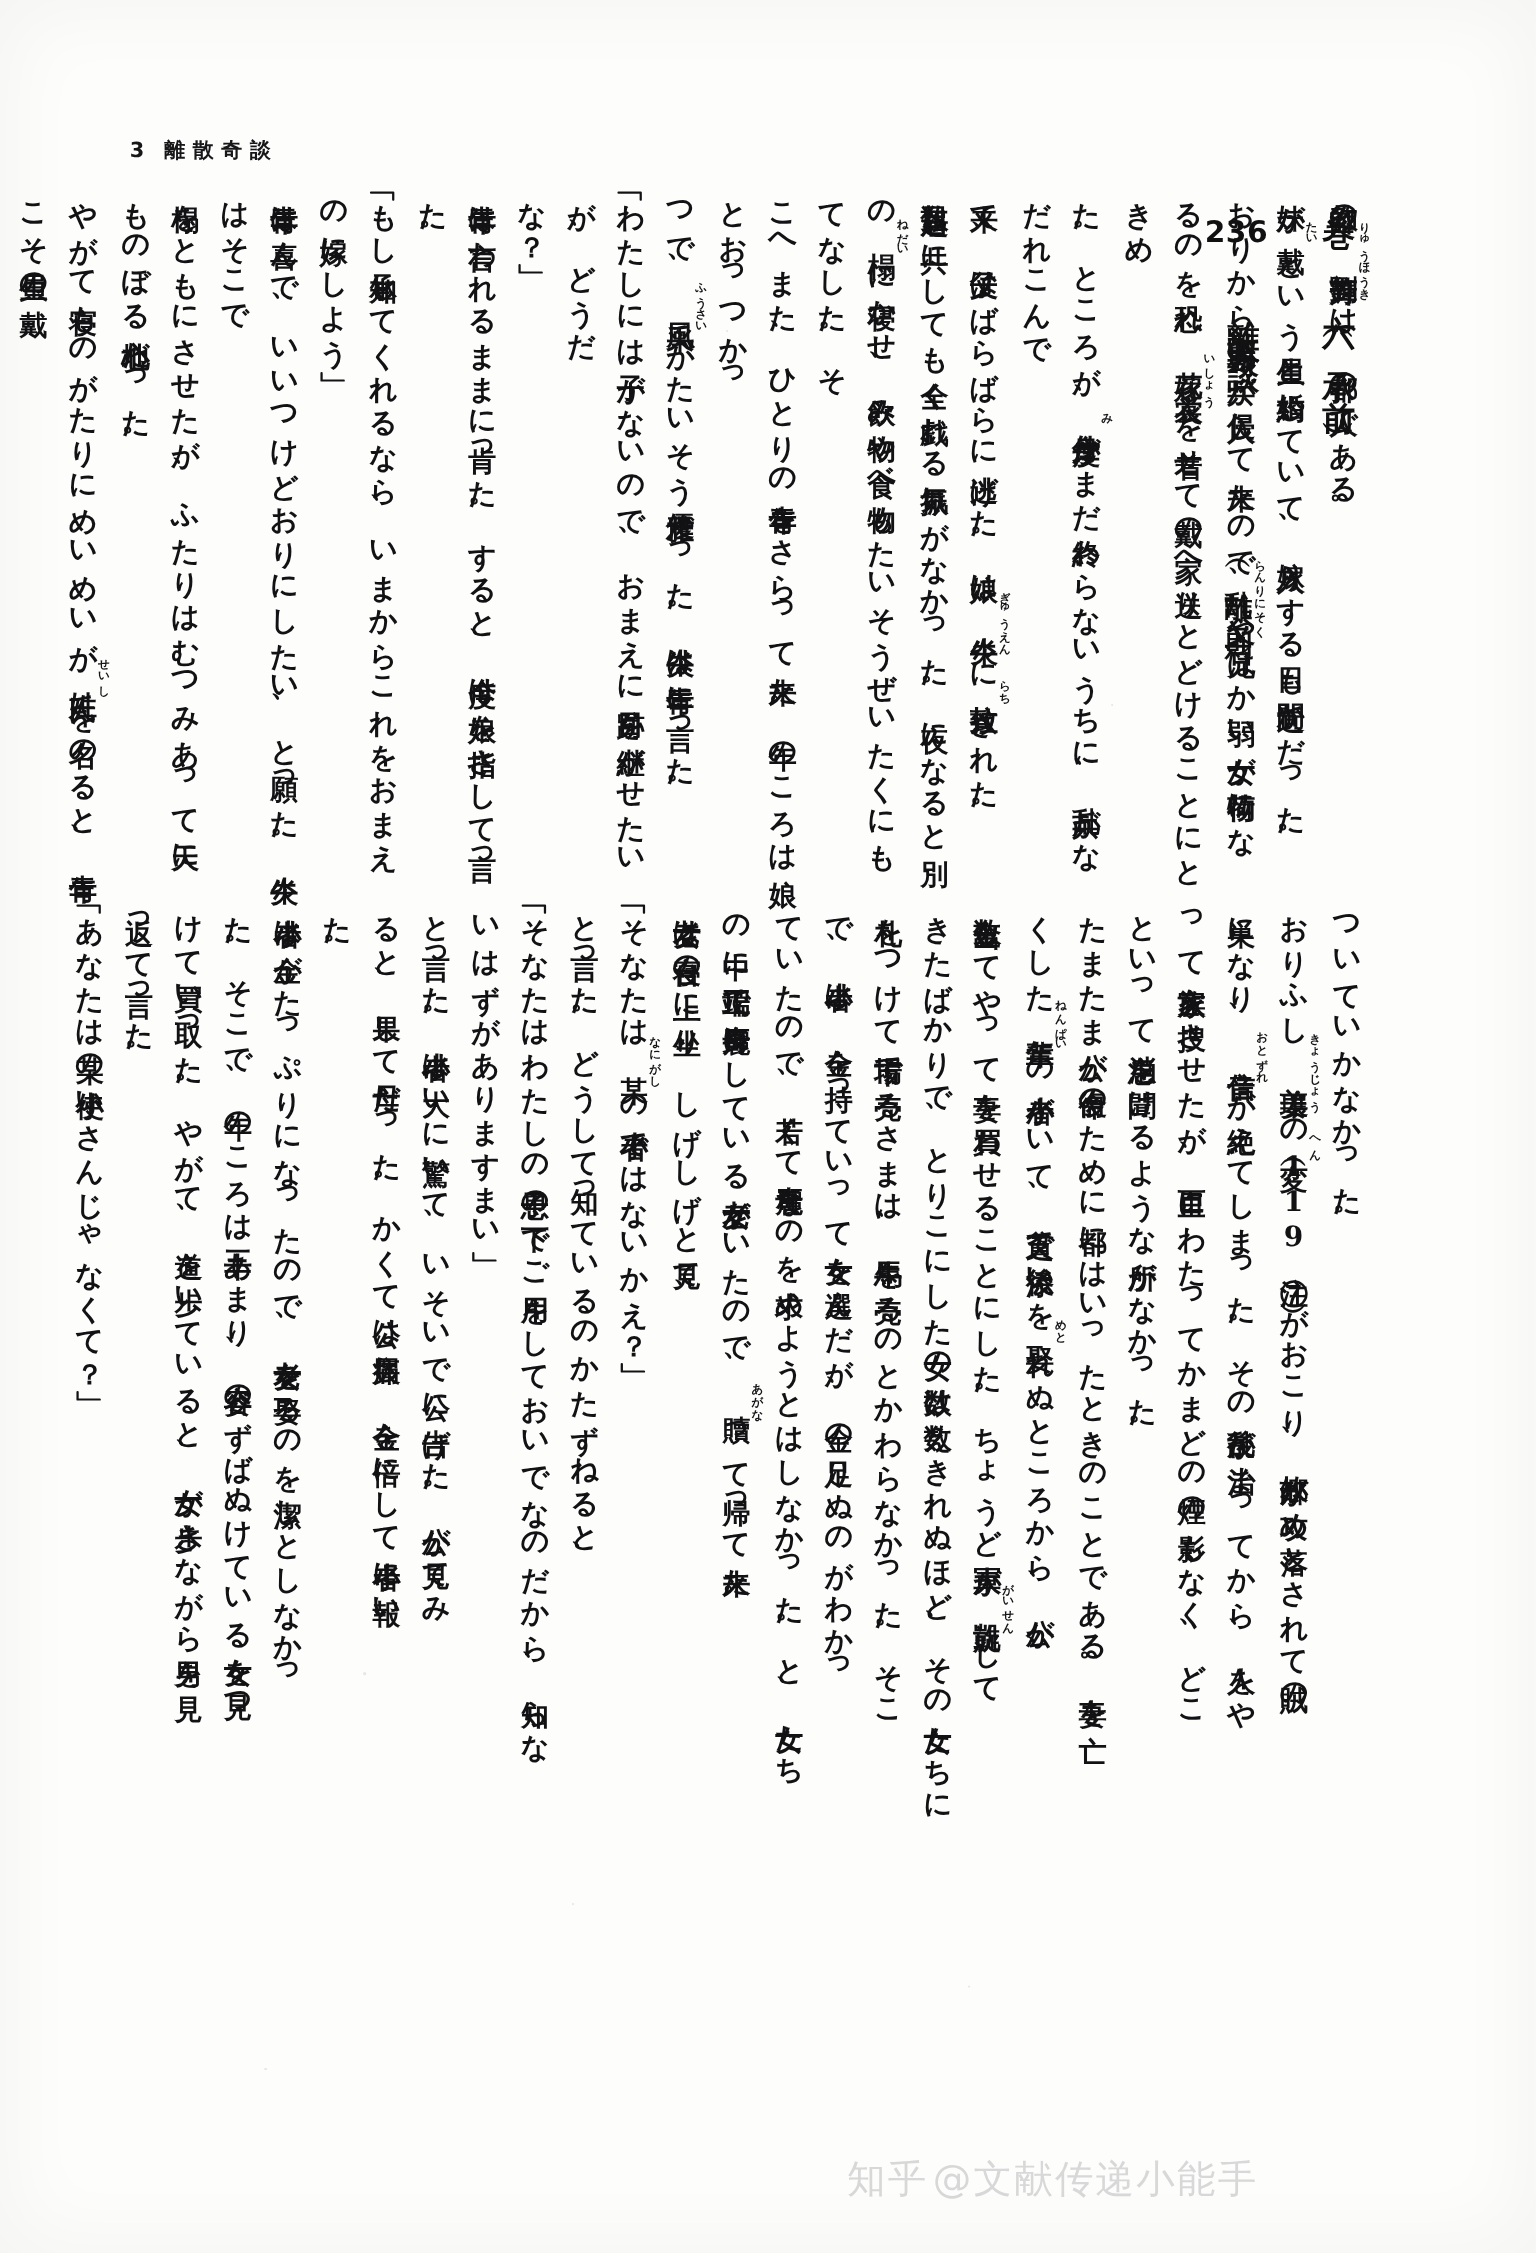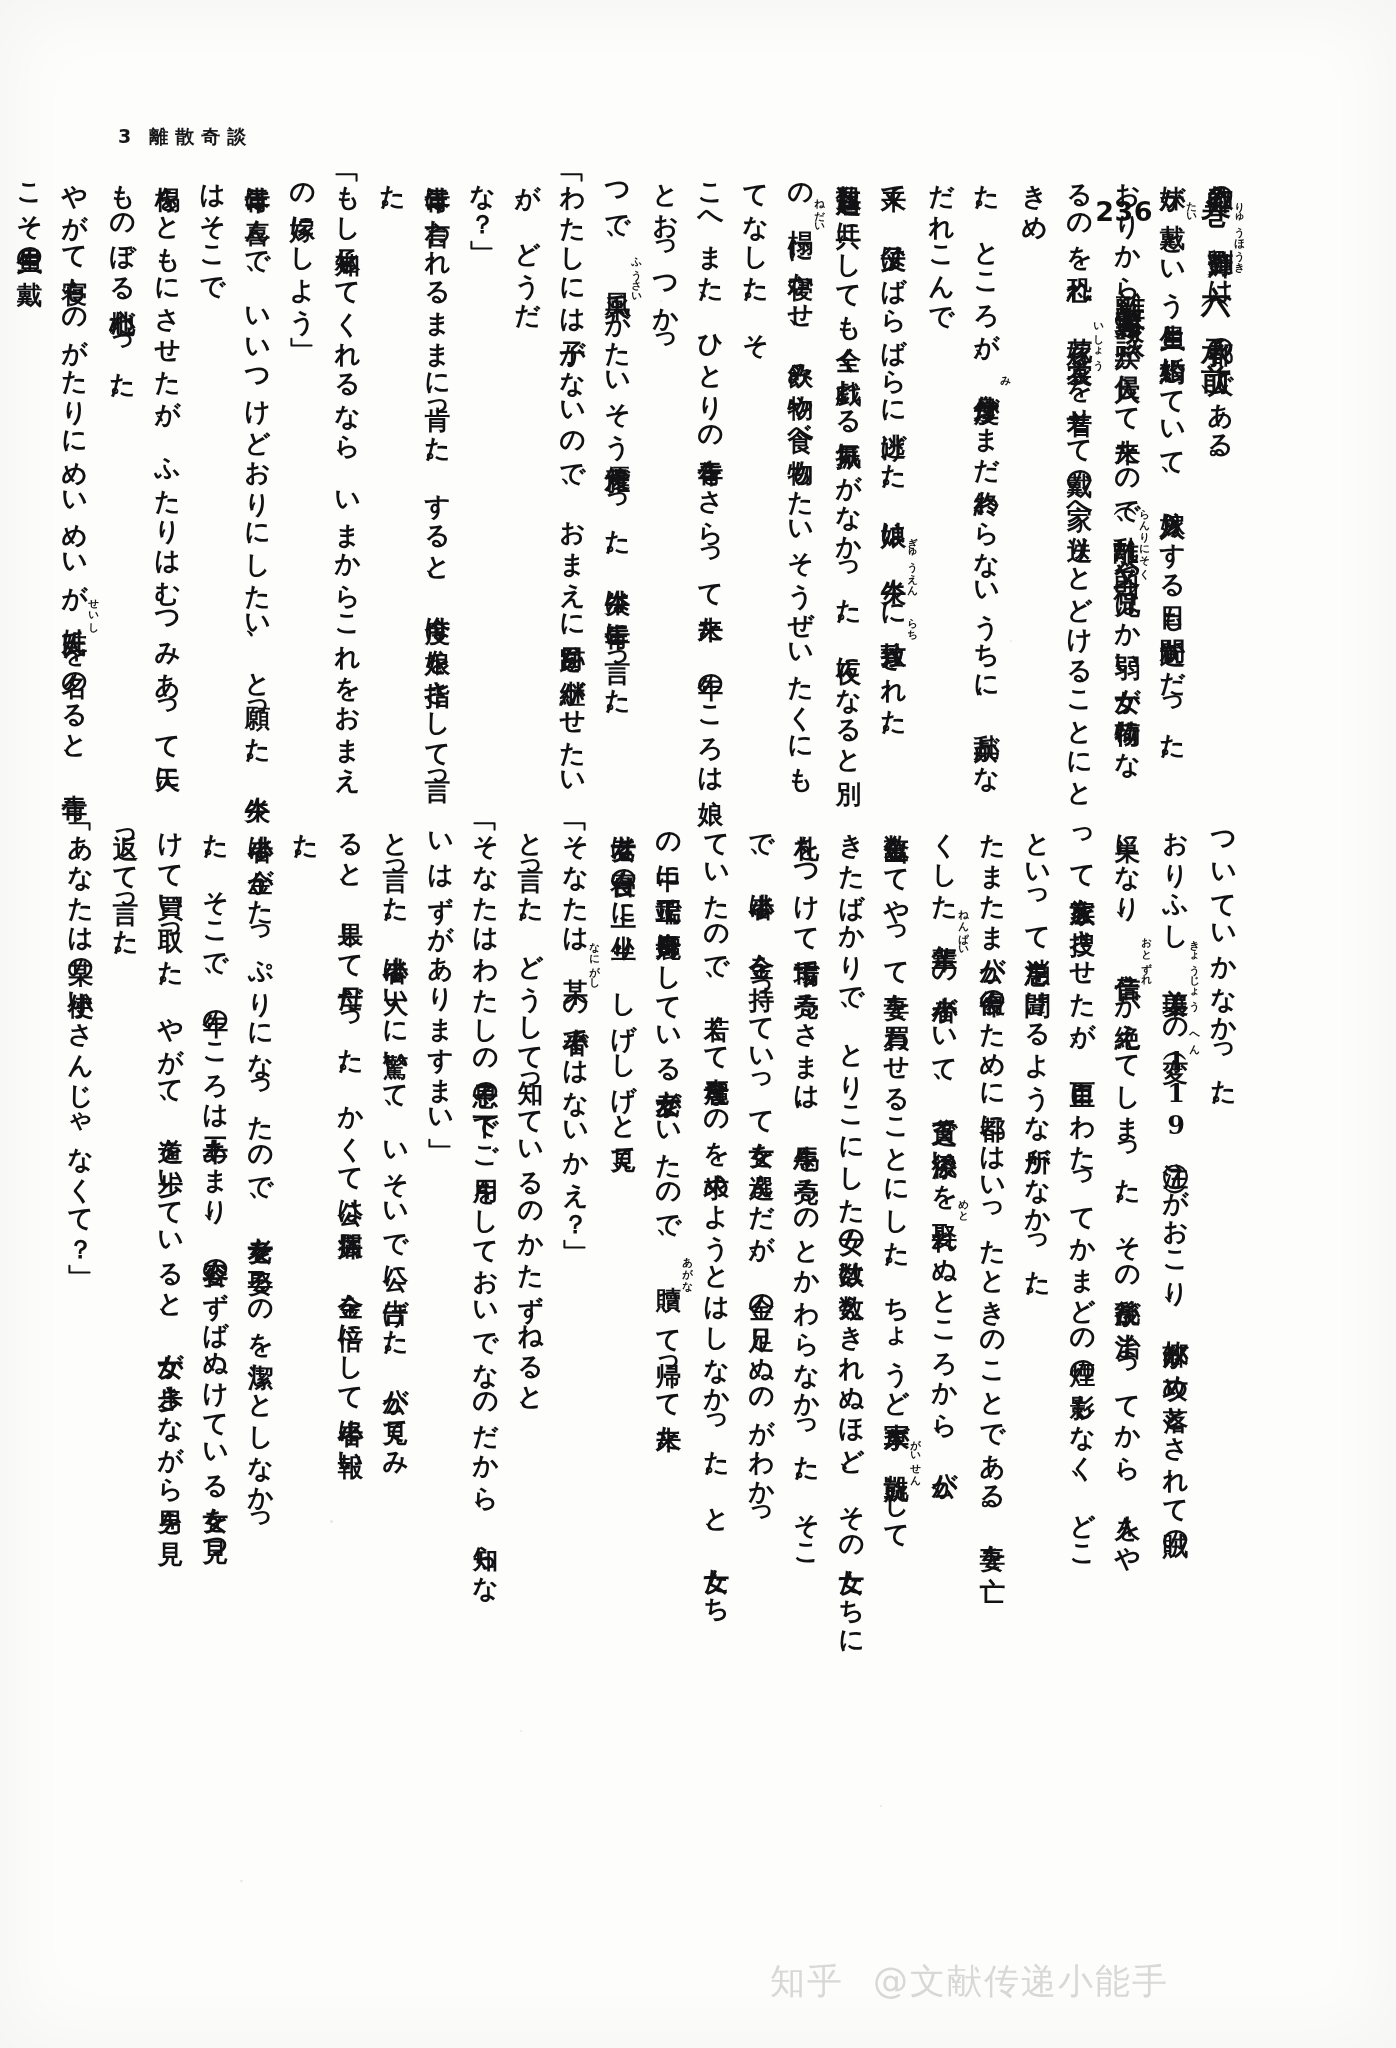--- a/index.html
+++ b/index.html
@@ -139,21 +139,21 @@
     left:770px;top:1958px;
     display:flex;align-items:center;gap:4px;
     font-family:"DejaVu Sans","Liberation Sans",sans-serif;
     font-size:35px;
     color:#d8d8d8;
     letter-spacing:2px;
     white-space:nowrap;
     user-select:none;
   }
   #watermark .wm-site{font-weight:400;}
-  #watermark .wm-user{font-weight:400;margin-left:25px;}
+  #watermark .wm-user{font-weight:400;}
 
   
   .speck{
     position:absolute;
     background:#e9e7e4;
     border-radius:50%;
   }
 </style>
 </head>
 <body>

